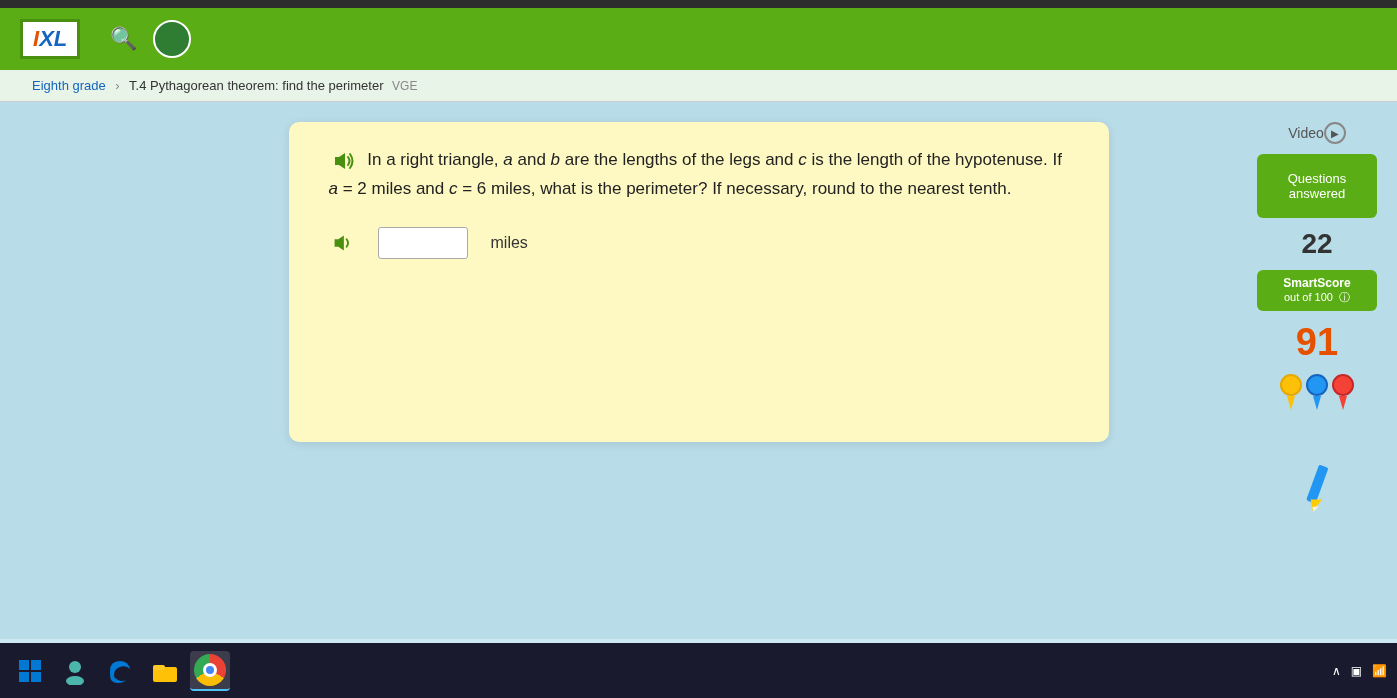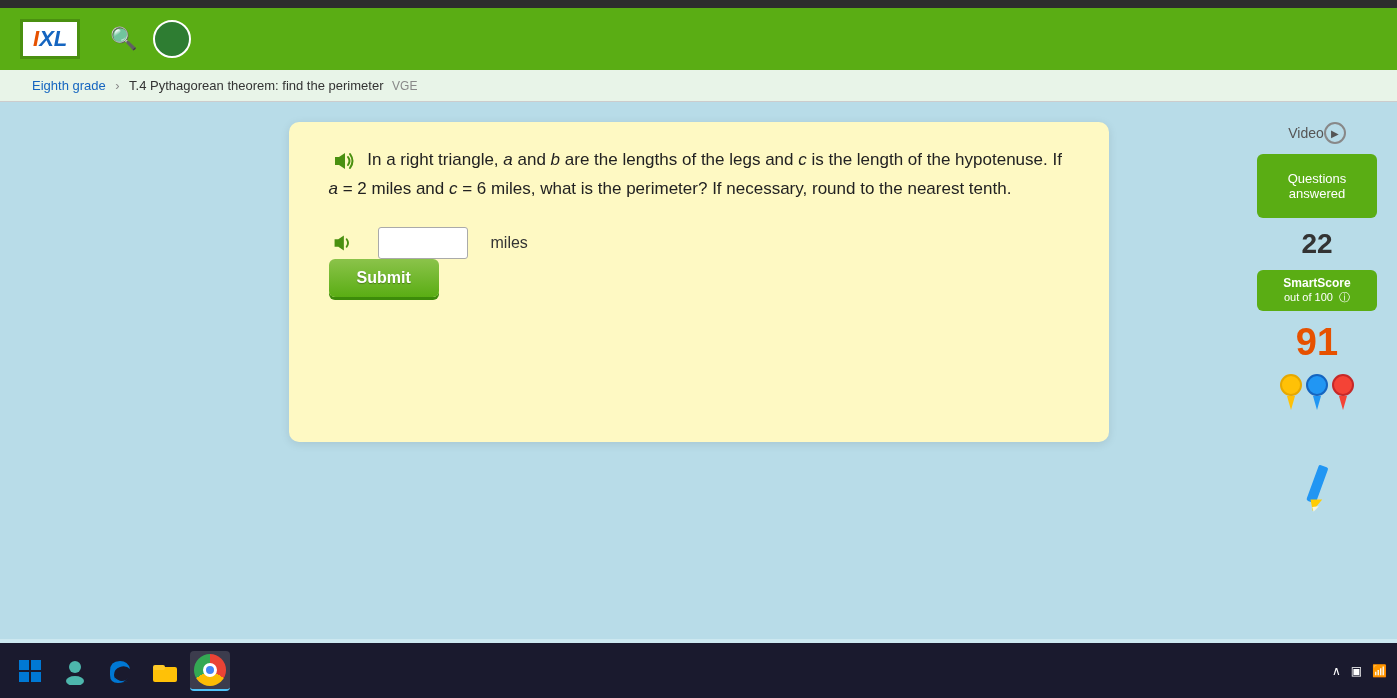--- a/index.html
+++ b/index.html
@@ -404,21 +404,20 @@
         <svg width="26" height="26" viewBox="0 0 28 28" style="vertical-align:middle;">
           <polygon points="6,10 6,18 10,18 16,22 16,6 10,10" fill="#4a9010"></polygon>
           <path d="M19,10 Q22,14 19,18" fill="none" stroke="#4a9010" stroke-width="2" stroke-linecap="round"></path>
         </svg>
       </span>
       <input type="text" class="answer-input" placeholder="" style="">
       <span class="miles-label">miles</span>
     </div>
 
     
-    <button class="submit-btn">Submit</button>
 
   </div>
 
   <div class="right-sidebar">
 
     <div class="video-link">
       <span>Video</span>
       <div class="video-circle">▶</div>
     </div>
 

